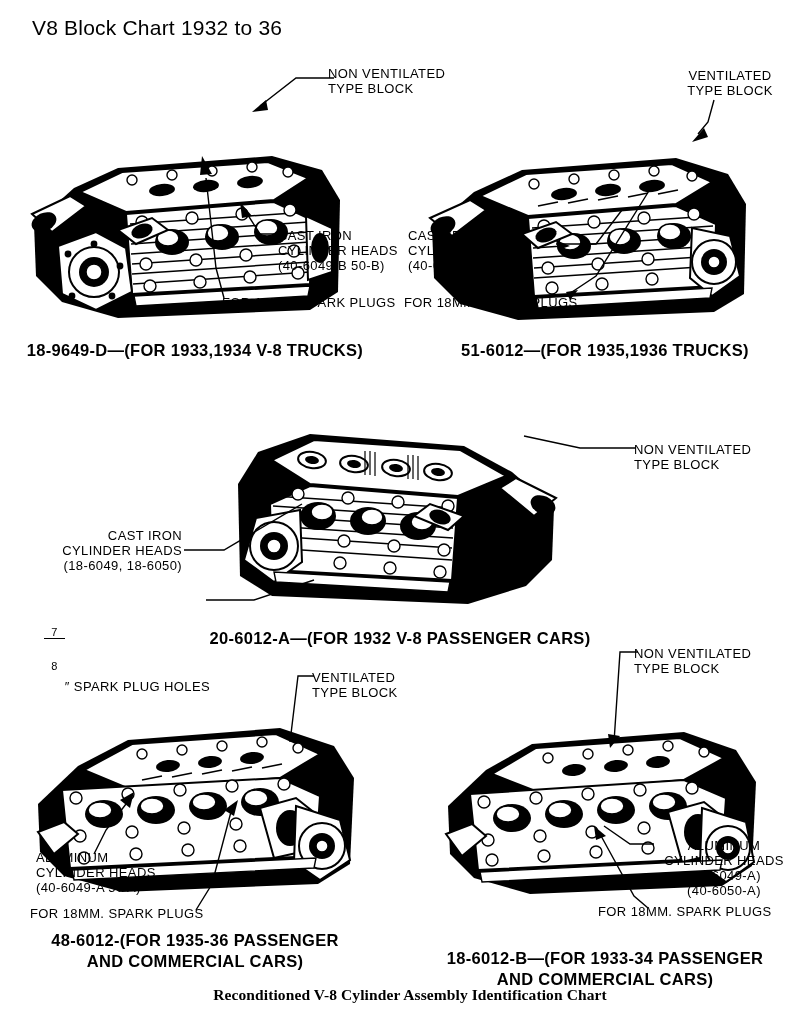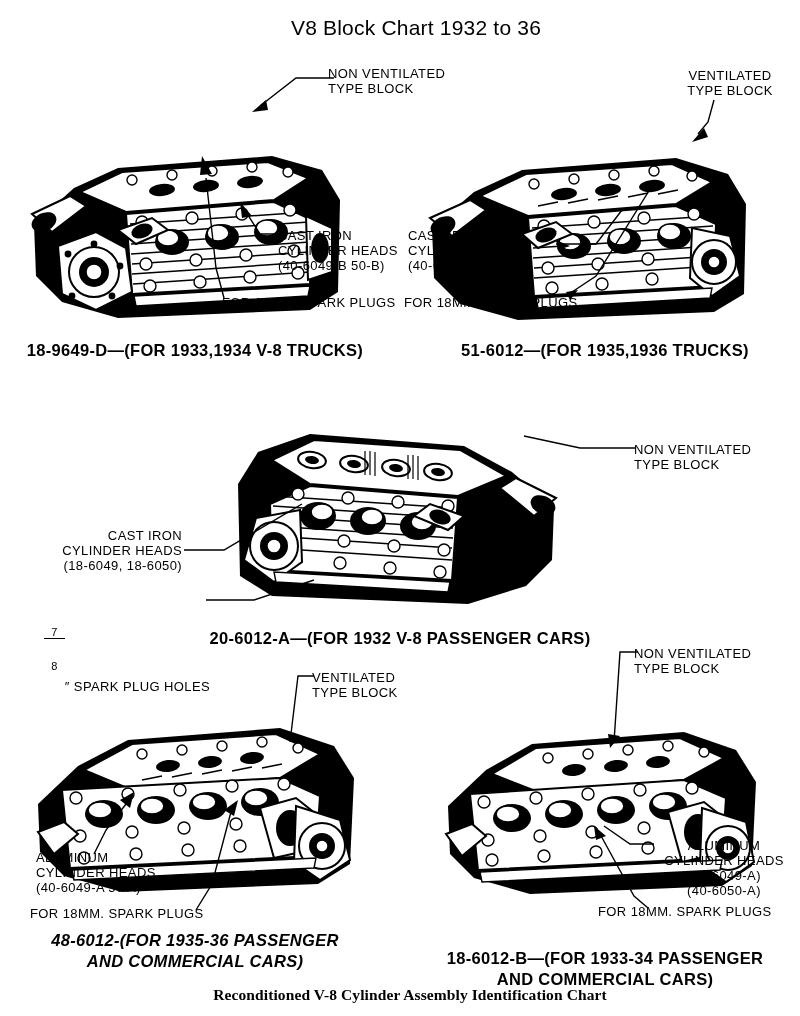--- a/index.html
+++ b/index.html
@@ -4,21 +4,21 @@
 <style>
   html,body{margin:0;padding:0;background:#fff;}
   body{
     width:800px;height:1016px;position:relative;overflow:hidden;
     font-family:"Liberation Sans","DejaVu Sans",sans-serif;color:#000;
   }
   .pg{position:absolute;inset:0;}
   .abs{position:absolute;}
   
   .title{
-    left:0;right:0;top:16px;text-align:center;
+    left:0;right:0;top:16px;
     font-size:21px;font-weight:400;letter-spacing:.2px;margin-left:32px;
   }
   .footer{
     left:0;right:0;bottom:12px;text-align:center;
     font-family:"Liberation Serif","DejaVu Serif",serif;
     font-weight:700;font-size:15.5px;letter-spacing:.1px;padding-left:20px;
   }
   .callout{
     font-size:13px;font-weight:400;line-height:1.16;
     letter-spacing:.4px;white-space:pre;
@@ -429,21 +429,21 @@
     <polyline points="2,64 14,40 34,14"></polyline>
     <polygon points="42,2 38,18 28,10"></polygon>
   </svg>
 
   <div class="abs callout" style="left:30px;top:906px;">FOR 18MM. SPARK PLUGS</div>
   <svg class="lead" style="left:196px;top:800px;width:46px;height:112px;" viewBox="0 0 46 112">
     <polyline points="0,110 16,84 36,8"></polyline>
     <polygon points="42,0 38,16 28,10"></polygon>
   </svg>
 
-  <div class="abs caption" style="left:0px;top:930px;width:390px;font-style:italic;">48-6012-(FOR 1935-36 PASSENGER
+  <div class="abs caption" style="left:0px;top:930px;width:390px;">48-6012-(FOR 1935-36 PASSENGER
 AND COMMERCIAL CARS)</div>
 
   <div class="engine" style="left:436px;top:678px;width:330px;height:220px;">
     <svg viewBox="0 0 330 220" preserveAspectRatio="none">
       <g>
         <path d="M12 128 L50 92 L96 66 L248 54 L300 72 L320 104 L316 188 L286 208 L94 216 L38 200 L14 176 Z" fill="#000"></path>
         <path d="M56 96 L100 70 L244 60 L288 80 L248 102 L102 114 Z" fill="#fff" stroke="#000" stroke-width="2"></path>
 
         <path d="M34 116 L248 102 L290 120 L286 180 L42 192 Z" fill="#fff" stroke="#000" stroke-width="2"></path>
         <g fill="#000">

